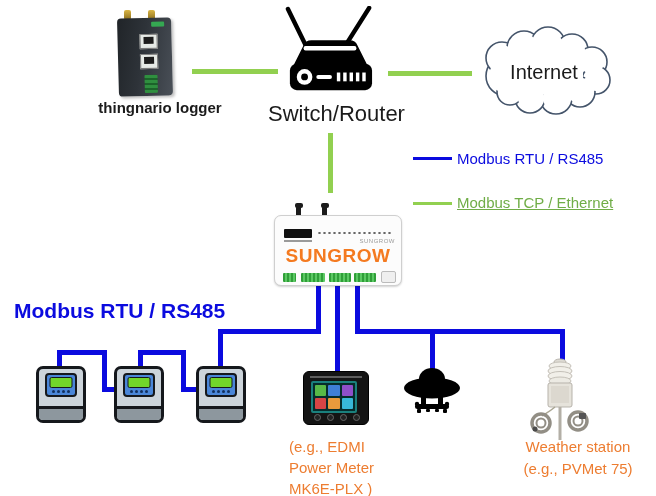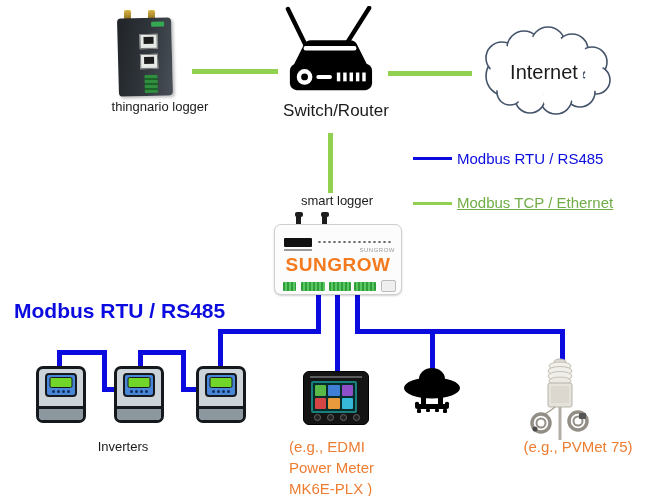--- a/index.html
+++ b/index.html
@@ -28,21 +28,21 @@
             border-radius:7px;box-sizing:border-box;z-index:2;}
   .inv-screen{position:absolute;left:50%;transform:translateX(-50%);top:4px;width:32px;height:24px;
               background:#4a86d8;border:2px solid #15181c;border-radius:4px;box-sizing:border-box;}
   .inv-display{position:absolute;left:50%;transform:translateX(-50%);top:2px;width:23px;height:11px;
                background:#72d62a;border:1.5px solid #15181c;border-radius:2px;box-sizing:border-box;}
   .inv-buttons{position:absolute;bottom:2px;left:50%;transform:translateX(-50%);display:flex;gap:2px;}
   .inv-dot{width:3px;height:3px;border-radius:50%;background:#12305e;}
   .inv-footer{position:absolute;bottom:0;left:0;right:0;height:11px;background:#8d979e;
               border-top:3px solid #15181c;border-radius:0 0 4px 4px;}
   
-  .sl{left:274px;top:215px;width:140px;height:80px;}
+  .sl{left:274px;top:206px;width:140px;height:80px;}
   .sl-ant{position:absolute;top:0;width:5px;height:12px;background:#1c1c1c;border-radius:2px;}
   .sl-ant::before{content:"";position:absolute;top:-3px;left:-1.5px;width:8px;height:5px;background:#1c1c1c;border-radius:2px;}
   .sl-body{position:absolute;left:0;top:9px;width:128px;height:71px;background:#fcfcfc;
            border:1px solid #cfcfcf;border-radius:7px;box-shadow:0 1px 2px rgba(0,0,0,.18);box-sizing:border-box;}
   .sl-slot{position:absolute;left:9px;top:13px;width:28px;height:9px;background:#101010;border-radius:1px;}
   .sl-slot-label{position:absolute;left:9px;top:24px;width:28px;height:2px;background:#9a9a9a;}
   .sl-vents{position:absolute;left:42px;top:15px;width:76px;height:4px;
             background-image:radial-gradient(circle,#666 1px,transparent 1.3px);background-size:5px 4px;}
   .sl-brand-small{position:absolute;right:6px;top:22px;font-size:6px;color:#9a9a9a;letter-spacing:.5px;}
   .sl-brand{position:absolute;left:0;top:29px;width:100%;text-align:center;font-size:19px;font-weight:700;
@@ -59,22 +59,22 @@
              border:2px solid #1a807d;border-radius:2px;box-sizing:border-box;
              display:grid;grid-template-columns:repeat(3,1fr);gap:2px;padding:2px;}
   .pm-tile{border-radius:1px;}
   .pm-buttons{position:absolute;bottom:3px;left:10px;display:flex;gap:6px;}
   .pm-btn{width:7px;height:7px;border-radius:50%;background:#222;border:1.5px solid #666;box-sizing:border-box;}
   
   .leg-line{position:absolute;height:3px;z-index:1;}
   .leg-text-rtu{color:#0b0bdf;font-size:15px;}
   .leg-text-tcp{color:#70ad47;font-size:15px;text-decoration:underline;}
   
-  .t-node{font-size:13px;}
-  .t-router{font-size:17px;}
+  .t-node{font-size:15px;font-weight:bold;}
+  .t-router{font-size:22px;}
   .t-internet{font-size:20px;}
   .t-bus{font-size:21px;font-weight:700;color:#0b0bdf;}
   .t-orange{color:#ed7d31;font-size:15px;line-height:21px;}
 </style>
 </head>
 <body>
 
 <div class="stage">
 
   <div class="line green" style="left:192px;top:69px;width:86px;height:5px;"></div>
@@ -161,21 +161,20 @@
       <rect x="35" y="30" width="80" height="40"></rect>
     </g>
   </svg>
   <div class="lbl t-internet center" style="left:500px;top:61px;width:88px;">Internet</div>
 
   <div class="leg-line blue" style="left:413px;top:157px;width:39px;"></div>
   <div class="lbl leg-text-rtu" style="left:457px;top:150px;">Modbus RTU / RS485</div>
   <div class="leg-line green" style="left:413px;top:202px;width:39px;"></div>
   <div class="lbl leg-text-tcp" style="left:457px;top:194px;">Modbus TCP / Ethernet</div>
 
-  <div class="lbl t-node center" style="left:288px;top:193px;width:98px;">smart logger</div>
   <div class="icon sl">
     <div class="sl-ant" style="left:22px;"></div>
     <div class="sl-ant" style="left:48px;"></div>
     <div class="sl-body">
       <div class="sl-slot"></div>
       <div class="sl-slot-label"></div>
       <div class="sl-vents"></div>
       <div class="sl-brand-small">SUNGROW</div>
       <div class="sl-brand">SUNGROW</div>
       <div class="sl-term" style="left:8px;width:13px;"></div>
@@ -217,21 +216,20 @@
       <div class="inv-display"></div>
       <div class="inv-buttons">
           <span class="inv-dot"></span>
           <span class="inv-dot"></span>
           <span class="inv-dot"></span>
           <span class="inv-dot"></span>
         </div>
     </div>
     <div class="inv-footer"></div>
   </div>
-  <div class="lbl t-node center" style="left:58px;top:439px;width:130px;">Inverters</div>
 
   <div class="icon pm">
     <div class="pm-topline"></div>
     <div class="pm-screen">
       <div class="pm-tile" style="background:#58b947;"></div>
       <div class="pm-tile" style="background:#3f7fd6;"></div>
       <div class="pm-tile" style="background:#8e4fc9;"></div>
       <div class="pm-tile" style="background:#d64545;"></div>
       <div class="pm-tile" style="background:#e89a3c;"></div>
       <div class="pm-tile" style="background:#38b8d8;"></div>
@@ -274,16 +272,17 @@
     <rect x="30.5" y="52" width="3" height="33" fill="#b3afa6"></rect>
     <path d="M27,52 C21,57 17,59 14,61" stroke="#aaa693" stroke-width="1.5" fill="none"></path>
     <circle cx="13" cy="68" r="9" fill="none" stroke="#928e85" stroke-width="3.5"></circle>
     <circle cx="13" cy="68" r="4.5" fill="none" stroke="#928e85" stroke-width="2"></circle>
     <circle cx="7" cy="74" r="2.5" fill="#4a4a4a"></circle>
     <circle cx="50" cy="66" r="9" fill="none" stroke="#928e85" stroke-width="3.5"></circle>
     <circle cx="50" cy="66" r="4.5" fill="none" stroke="#928e85" stroke-width="2"></circle>
     <rect x="51" y="58" width="7" height="6" rx="1" fill="#555"></rect>
   </svg>
   <div class="lbl t-orange center" style="left:518px;top:436px;width:120px;line-height:22px;">
+    <div>Weather station</div>
     <div>(e.g., PVMet 75)</div>
   </div>
 
 </div>
 
 </body></html>

